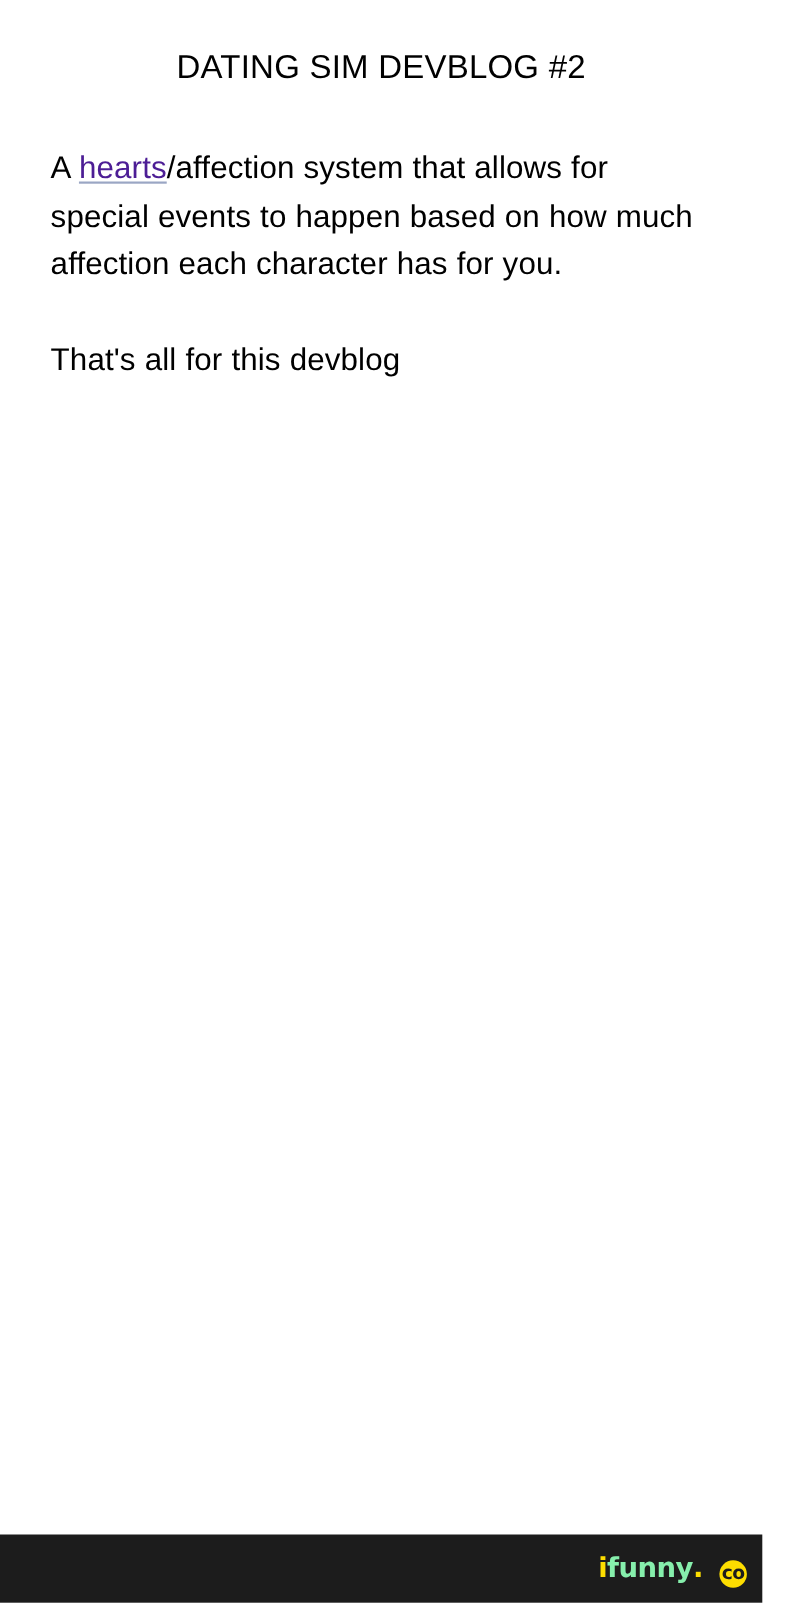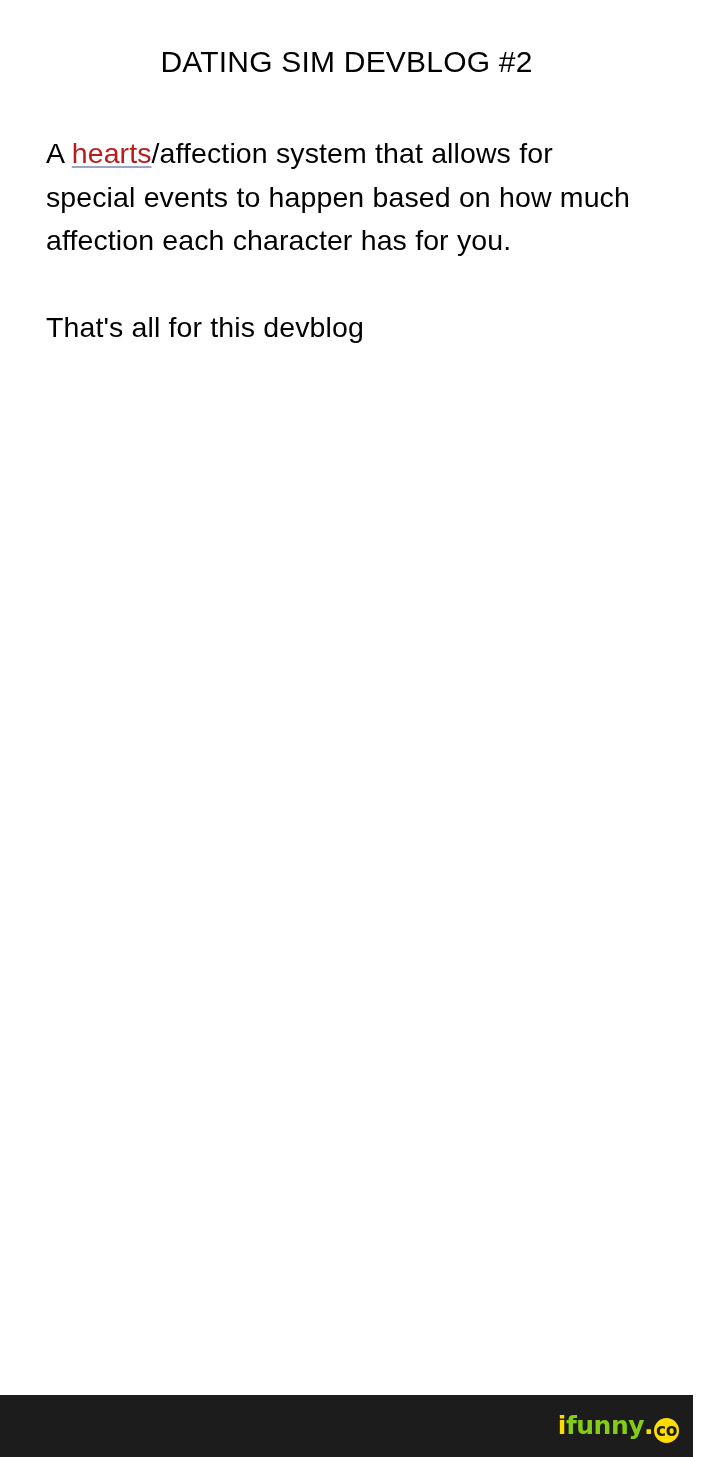--- a/index.html
+++ b/index.html
@@ -43,21 +43,21 @@
     font-size: 28.5px;
     line-height: 43.5px;
     margin: 0 0 43px 0;
     letter-spacing: 0.1px;
     word-spacing: 0.2px;
   }
   .para:last-child {
     margin-bottom: 0;
   }
   .link {
-    color: #b91c1c;
+    color: #4c1d95;
     text-decoration-color: #9aa6c4;
     text-underline-offset: 3px;
     text-align: right;
   }
   .footer-bar {
     height: 62px;
     background: #1c1c1c;
     position: relative;
     flex: 0 0 auto;
   }
@@ -67,33 +67,33 @@
     top: 50%;
     transform: translateY(-50%);
     display: flex;
     align-items: baseline;
     font-family: "DejaVu Sans", sans-serif;
     font-weight: bold;
     font-size: 25px;
     letter-spacing: -0.5px;
   }
   .wm-i { color: #fddd00; }
-  .wm-funny { color: #84cc16; }
+  .wm-funny { color: #86efac; }
   .wm-dot { color: #fddd00; }
   .wm-co {
     color: #1c1c1c;
     background: #fddd00;
     border-radius: 50%;
     display: inline-block;
     width: 25px;
     height: 25px;
     line-height: 25px;
     text-align: center;
     font-size: 17px;
-    margin-left: 1px;
+    margin-left: 15px;
     position: relative;
     top: 2px;
   }
 </style>
 </head>
 <body>
 
 <div class="page">
 
   <div class="content">

